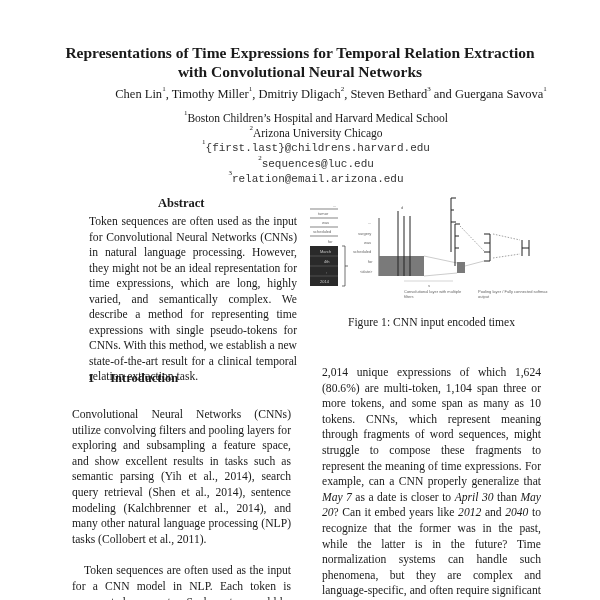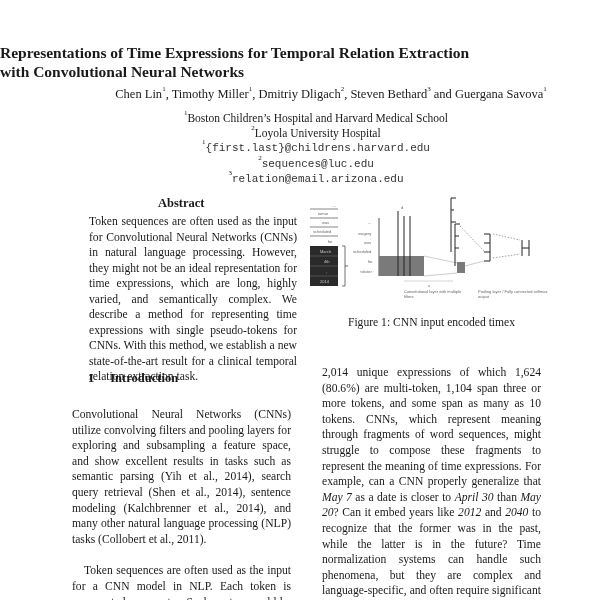--- a/index.html
+++ b/index.html
@@ -1,18 +1,18 @@
 <!DOCTYPE html>
 <html><head>
 <meta charset="utf-8">
 <style>
   html, body { margin:0; padding:0; }
   body { width:600px; height:600px; background:#fff; overflow:hidden; position:relative;
          font-family:"Liberation Serif", "DejaVu Serif", serif; color:#1a1a1a; }
-  .title { position:absolute; left:0; width:600px; top:43px; text-align:left;
+  .title { position:absolute; left:0; width:600px; top:43px; text-align:center;
            font-weight:bold; font-size:15.5px; line-height:19px; }
   .authors { position:absolute; left:0; width:600px; top:87px; text-align:center; font-size:12.5px;padding-left:31px; }
   .affil { position:absolute; left:16px; width:600px; top:111px; text-align:center; font-size:11.5px; line-height:14.5px; }
   .affil .mono { font-family:"Liberation Mono", "DejaVu Sans Mono", monospace; font-size:11px; color:#333; }
   sup { font-size:7px; vertical-align:top; line-height:0; position:relative; top:2px; }
   .abs-h { position:absolute; left:158px; top:196px; font-weight:bold; font-size:12.5px; }
   .abstract { position:absolute; left:89px; top:214px; width:208px; font-size:11.6px; line-height:15.5px;
               text-align:justify; }
   .sec-h { position:absolute; left:56px; top:371px; font-weight:bold; font-size:12.5px;margin-left:32px; }
   .sec-h .num { margin-right:16px; }
@@ -37,21 +37,21 @@
 <div class="authors">
   <span><span>Chen Lin</span><sup>1</sup></span><span>, </span>
   <span><span>Timothy Miller</span><sup>1</sup></span><span>, </span>
   <span><span>Dmitriy Dligach</span><sup>2</sup></span><span>, </span>
   <span><span>Steven Bethard</span><sup>3</sup></span><span> and </span>
   <span><span>Guergana Savova</span><sup>1</sup></span>
 </div>
 
 <div class="affil">
   <div><sup>1</sup><span>Boston Children’s Hospital and Harvard Medical School</span></div>
-  <div><sup>2</sup><span>Loyola University Hospital</span></div>
+  <div><sup>2</sup><span>Arizona University Chicago</span></div>
   <div><sup>1</sup><span class="mono">{first.last}@childrens.harvard.edu</span></div>
   <div><sup>2</sup><span class="mono">sequences@luc.edu</span></div>
   <div><sup>3</sup><span class="mono">relation@email.arizona.edu</span></div>
 </div>
 
 <div class="abs-h">Abstract</div>
 <div class="abstract">Token sequences are often used as the input for Convolutional Neural Networks (CNNs) in natural language processing. However, they might not be an ideal representation for time expressions, which are long, highly varied, and semantically complex. We describe a method for representing time expressions with single pseudo-tokens for CNNs. With this method, we establish a new state-of-the-art result for a clinical temporal relation extraction task.</div>
 
 <div class="sec-h">
   <span class="num">1</span><span>Introduction</span>

